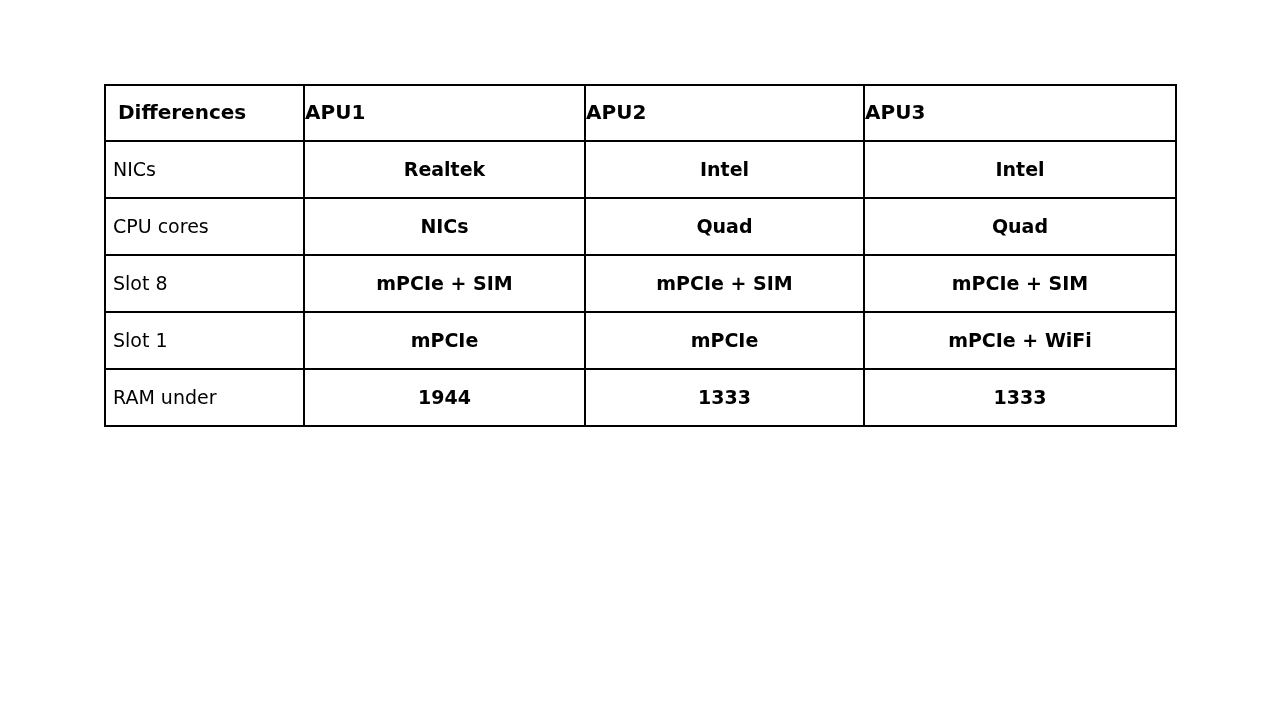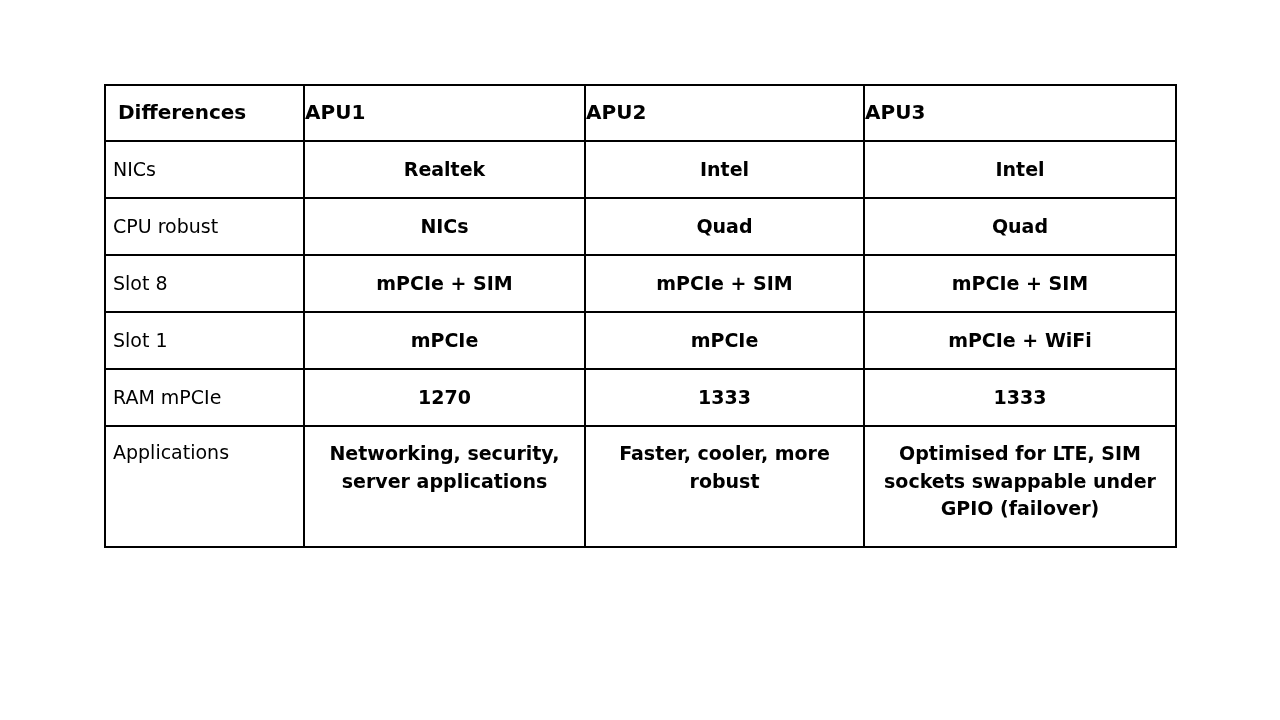--- a/index.html
+++ b/index.html
@@ -112,21 +112,21 @@
     <tbody>
 
       <tr>
         <td class="label-cell">NICs</td>
         <td class="value-cell">Realtek</td>
         <td class="value-cell">Intel</td>
         <td class="value-cell">Intel</td>
       </tr>
 
       <tr>
-        <td class="label-cell">CPU robust</td>
+        <td class="label-cell">CPU cores</td>
         <td class="value-cell">NICs</td>
         <td class="value-cell">Quad</td>
         <td class="value-cell">Quad</td>
       </tr>
 
 
       <tr>
         <td class="label-cell">Slot 8</td>
         <td class="value-cell">mPCIe + SIM</td>
         <td class="value-cell">mPCIe + SIM</td>
@@ -135,29 +135,23 @@
 
       <tr>
         <td class="label-cell">Slot 1</td>
         <td class="value-cell">mPCIe</td>
         <td class="value-cell">mPCIe</td>
         <td class="value-cell">mPCIe + WiFi</td>
       </tr>
 
 
       <tr>
-        <td class="label-cell">RAM mPCIe</td>
-        <td class="value-cell">1270</td>
+        <td class="label-cell">RAM under</td>
+        <td class="value-cell">1944</td>
         <td class="value-cell">1333</td>
         <td class="value-cell">1333</td>
       </tr>
 
-      <tr class="tall-row">
-        <td class="label-cell">Applications</td>
-        <td class="value-cell">Networking, security, server applications</td>
-        <td class="value-cell">Faster, cooler, more robust</td>
-        <td class="value-cell">Optimised for LTE, SIM sockets swappable under GPIO (failover)</td>
-      </tr>
 
     </tbody>
   </table>
 
 </div>
 
 </body></html>

